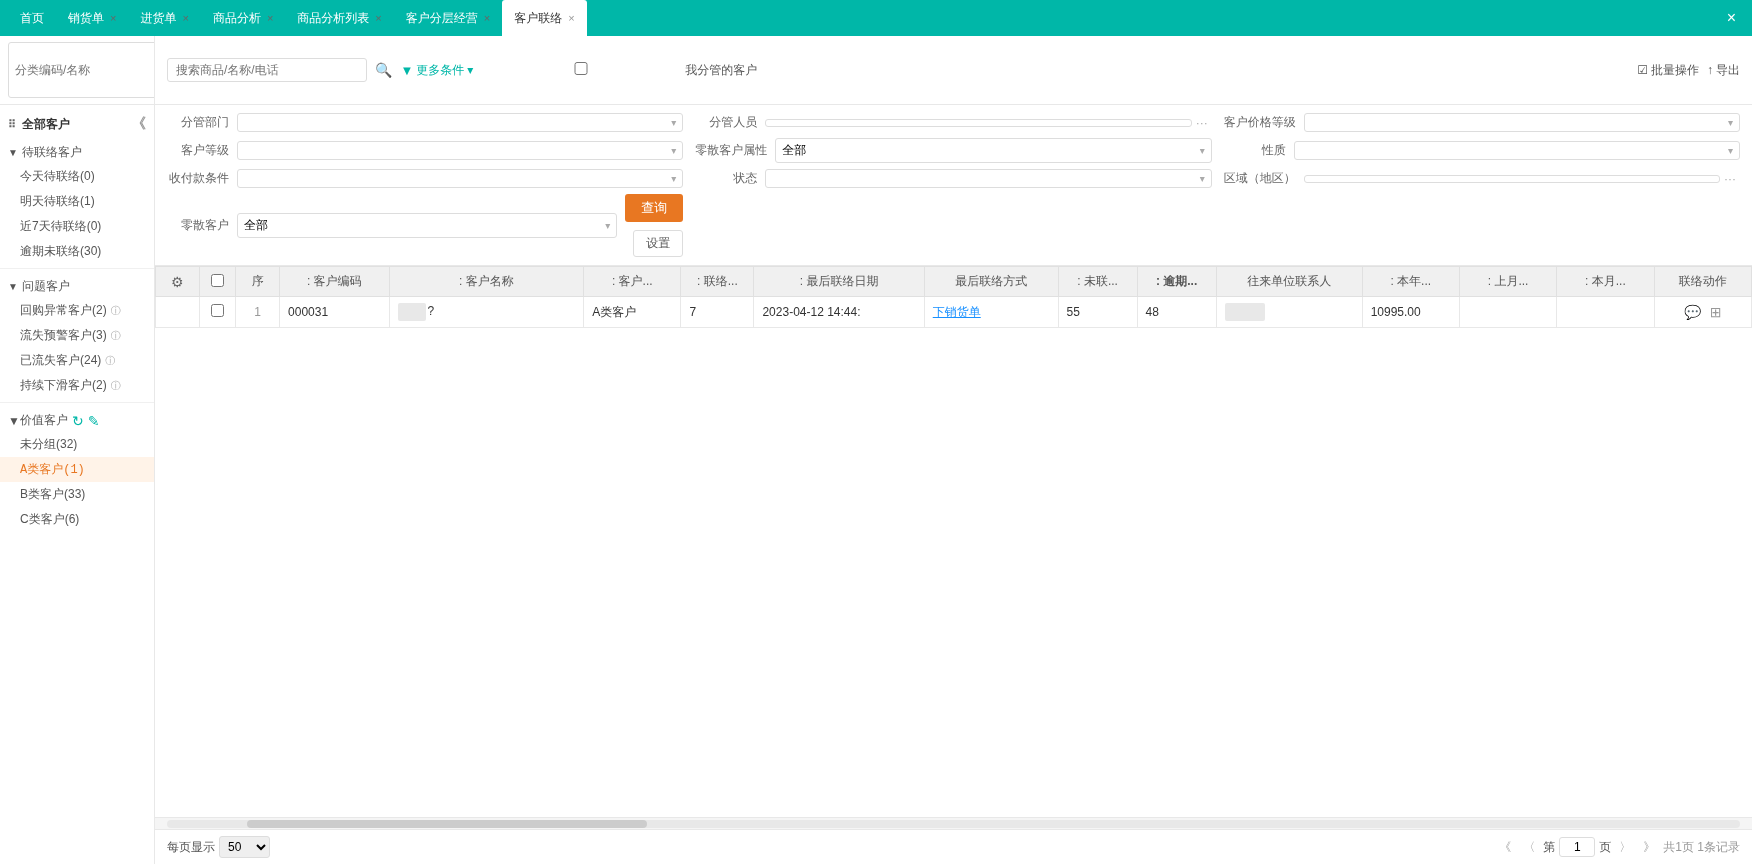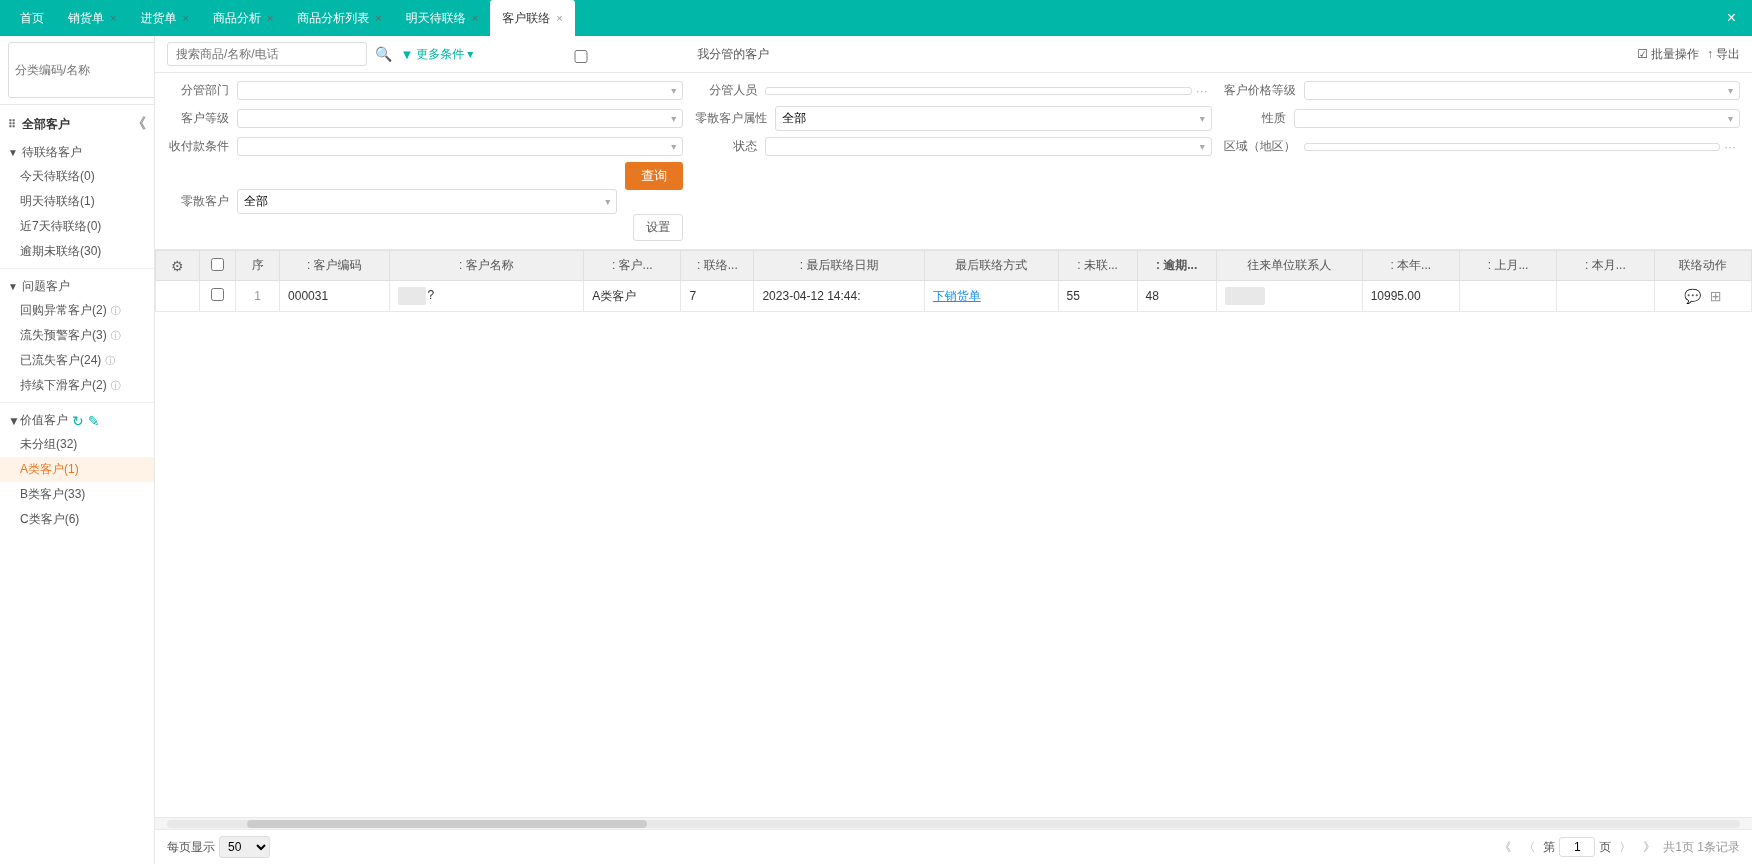--- a/index.html
+++ b/index.html
@@ -20,52 +20,52 @@
     .sidebar { width: 155px; background: #fff; border-right: 1px solid #e8e8e8; display: flex; flex-direction: column; overflow: hidden; }
     .sidebar-search { padding: 6px 8px; border-bottom: 1px solid #e8e8e8; display: flex; align-items: center; }
     .sidebar-search input { flex: 1; border: 1px solid #ddd; border-radius: 3px; padding: 20px 6px; font-size: 12px; outline: none; }
     .sidebar-content { flex: 1; overflow-y: auto; padding: 4px 0; }
     .sidebar-header { display: flex; align-items: center; padding: 6px 8px; font-weight: bold; font-size: 13px; color: #333; }
     .sidebar-header .grid-icon { margin-right: 6px; color: #666; font-size: 11px; }
     .sidebar-header .collapse-btn { margin-left: auto; cursor: pointer; color: #999; font-size: 14px; }
     .sidebar-group-label { display: flex; align-items: center; padding: 5px 8px 3px 8px; color: #555; font-size: 12px; cursor: pointer; }
     .sidebar-group-label .arrow { margin-right: 4px; font-size: 10px; }
     .sidebar-item { padding: 4px 8px 4px 20px; cursor: pointer; color: #555; white-space: nowrap; overflow: hidden; text-overflow: ellipsis; }
-    .sidebar-item.active { background: #fff3e8; color: #e87722; }
+    .sidebar-item.active { background: #fff3e8; color: #e87722; font-family: Liberation Mono, monospace; }
     .sidebar-item .info-icon { color: #aaa; font-size: 10px; margin-left: 4px; }
     .sidebar-divider { height: 1px; background: #f0f0f0; margin: 4px 0; }
     .sidebar-group-actions { display: flex; align-items: center; padding: 5px 8px 3px 8px; color: #555; font-size: 12px; }
     .sidebar-group-actions .action-icons { display: flex; gap: 4px; margin-left: 4px; }
     .sidebar-group-actions .action-icons span { cursor: pointer; color: #00b7a8; }
 
     
     .content-area { flex: 1; display: flex; flex-direction: column; overflow: hidden; }
 
     
-    .toolbar { display: flex; align-items: center; padding: 6px 12px; background: #fff; border-bottom: 1px solid #e8e8e8; gap: 8px; }
+    .toolbar { display: flex; align-items: center; padding: 22px 12px; background: #fff; border-bottom: 1px solid #e8e8e8; gap: 8px; }
     .toolbar input { border: 1px solid #ddd; border-radius: 3px; padding: 4px 8px; font-size: 12px; width: 200px; outline: none; }
     .toolbar .search-icon { color: #999; cursor: pointer; font-size: 14px; }
     .toolbar .filter-btn { display: flex; align-items: center; color: #00b7a8; cursor: pointer; gap: 3px; }
     .toolbar .filter-btn .filter-icon { font-size: 13px; }
-    .toolbar .checkbox-label { display: flex; align-items: flex-end; gap: 16px; cursor: pointer; color: #555; }
+    .toolbar .checkbox-label { display: flex; align-items: flex-start; gap: 4px; cursor: pointer; color: #555; }
     .toolbar .right-actions { margin-left: auto; display: flex; align-items: center; gap: 8px; }
     .toolbar .action-link { color: #555; cursor: pointer; display: flex; align-items: center; gap: 3px; }
     .toolbar .export-btn { color: #555; cursor: pointer; display: flex; align-items: center; gap: 3px; }
 
     
     .filter-panel { background: #fff; border-bottom: 1px solid #e8e8e8; padding: 8px 12px; display: grid; grid-template-columns: 1fr 1fr 1fr; gap: 6px 12px; }
     .filter-row { display: flex; align-items: center; }
     .filter-label { color: #666; white-space: nowrap; min-width: 70px; text-align: right; padding-right: 8px; }
     .filter-input { flex: 1; border: 1px solid #ddd; border-radius: 3px; padding: 3px 6px; font-size: 12px; outline: none; display: flex; align-items: center; justify-content: space-between; cursor: pointer; }
     .filter-input .arrow { color: #aaa; font-size: 10px; }
     .filter-input-plain { flex: 1; border: 1px solid transparent; border-radius: 3px; padding: 3px 6px; font-size: 12px; }
     .filter-dots { color: #aaa; padding: 0 4px; cursor: pointer; }
     .filter-btn-search { background: #e87722; color: #fff; border: none; border-radius: 3px; padding: 5px 16px; cursor: pointer; font-size: 13px; }
     .filter-btn-settings { background: #fff; color: #555; border: 1px solid #ddd; border-radius: 3px; padding: 4px 12px; cursor: pointer; font-size: 12px; margin-top: 4px; display: block; text-align: center; }
-    .filter-actions { display: flex; flex-direction: column; align-items: flex-end; justify-content: center; gap: 20px; padding-left: 8px; }
+    .filter-actions { display: flex; flex-direction: column; align-items: flex-end; justify-content: center; gap: 4px; padding-left: 8px; }
 
     
     .table-container { flex: 1; overflow: auto; background: #fff; }
     table { width: 100%; border-collapse: collapse; table-layout: fixed; }
     thead tr { background: #f0f0f0; }
     th { border: 1px solid #e0e0e0; padding: 6px 8px; color: #555; font-weight: normal; white-space: nowrap; overflow: hidden; text-overflow: ellipsis; position: relative; }
     td { border: 1px solid #e8e8e8; padding: 6px 8px; color: #333; white-space: nowrap; overflow: hidden; text-overflow: ellipsis; }
     .checkbox-cell { width: 30px; text-align: center; }
     .num-cell { width: 36px; text-align: center; color: #999; }
     .link-text { color: #1890ff; cursor: pointer; text-decoration: underline; }
@@ -104,21 +104,21 @@
   </div>
   <div class="nav-item">
     <span>商品分析</span>
     <span class="close-x">×</span>
   </div>
   <div class="nav-item">
     <span>商品分析列表</span>
     <span class="close-x">×</span>
   </div>
   <div class="nav-item">
-    <span>明天待联络</span>
+    <span>客户分层经营</span>
     <span class="close-x">×</span>
   </div>
   <div class="nav-item active">
     <span>客户联络</span>
     <span class="close-x">×</span>
   </div>
   <div class="nav-close-all">×</div>
 </div>
 
 <div class="main-layout">

